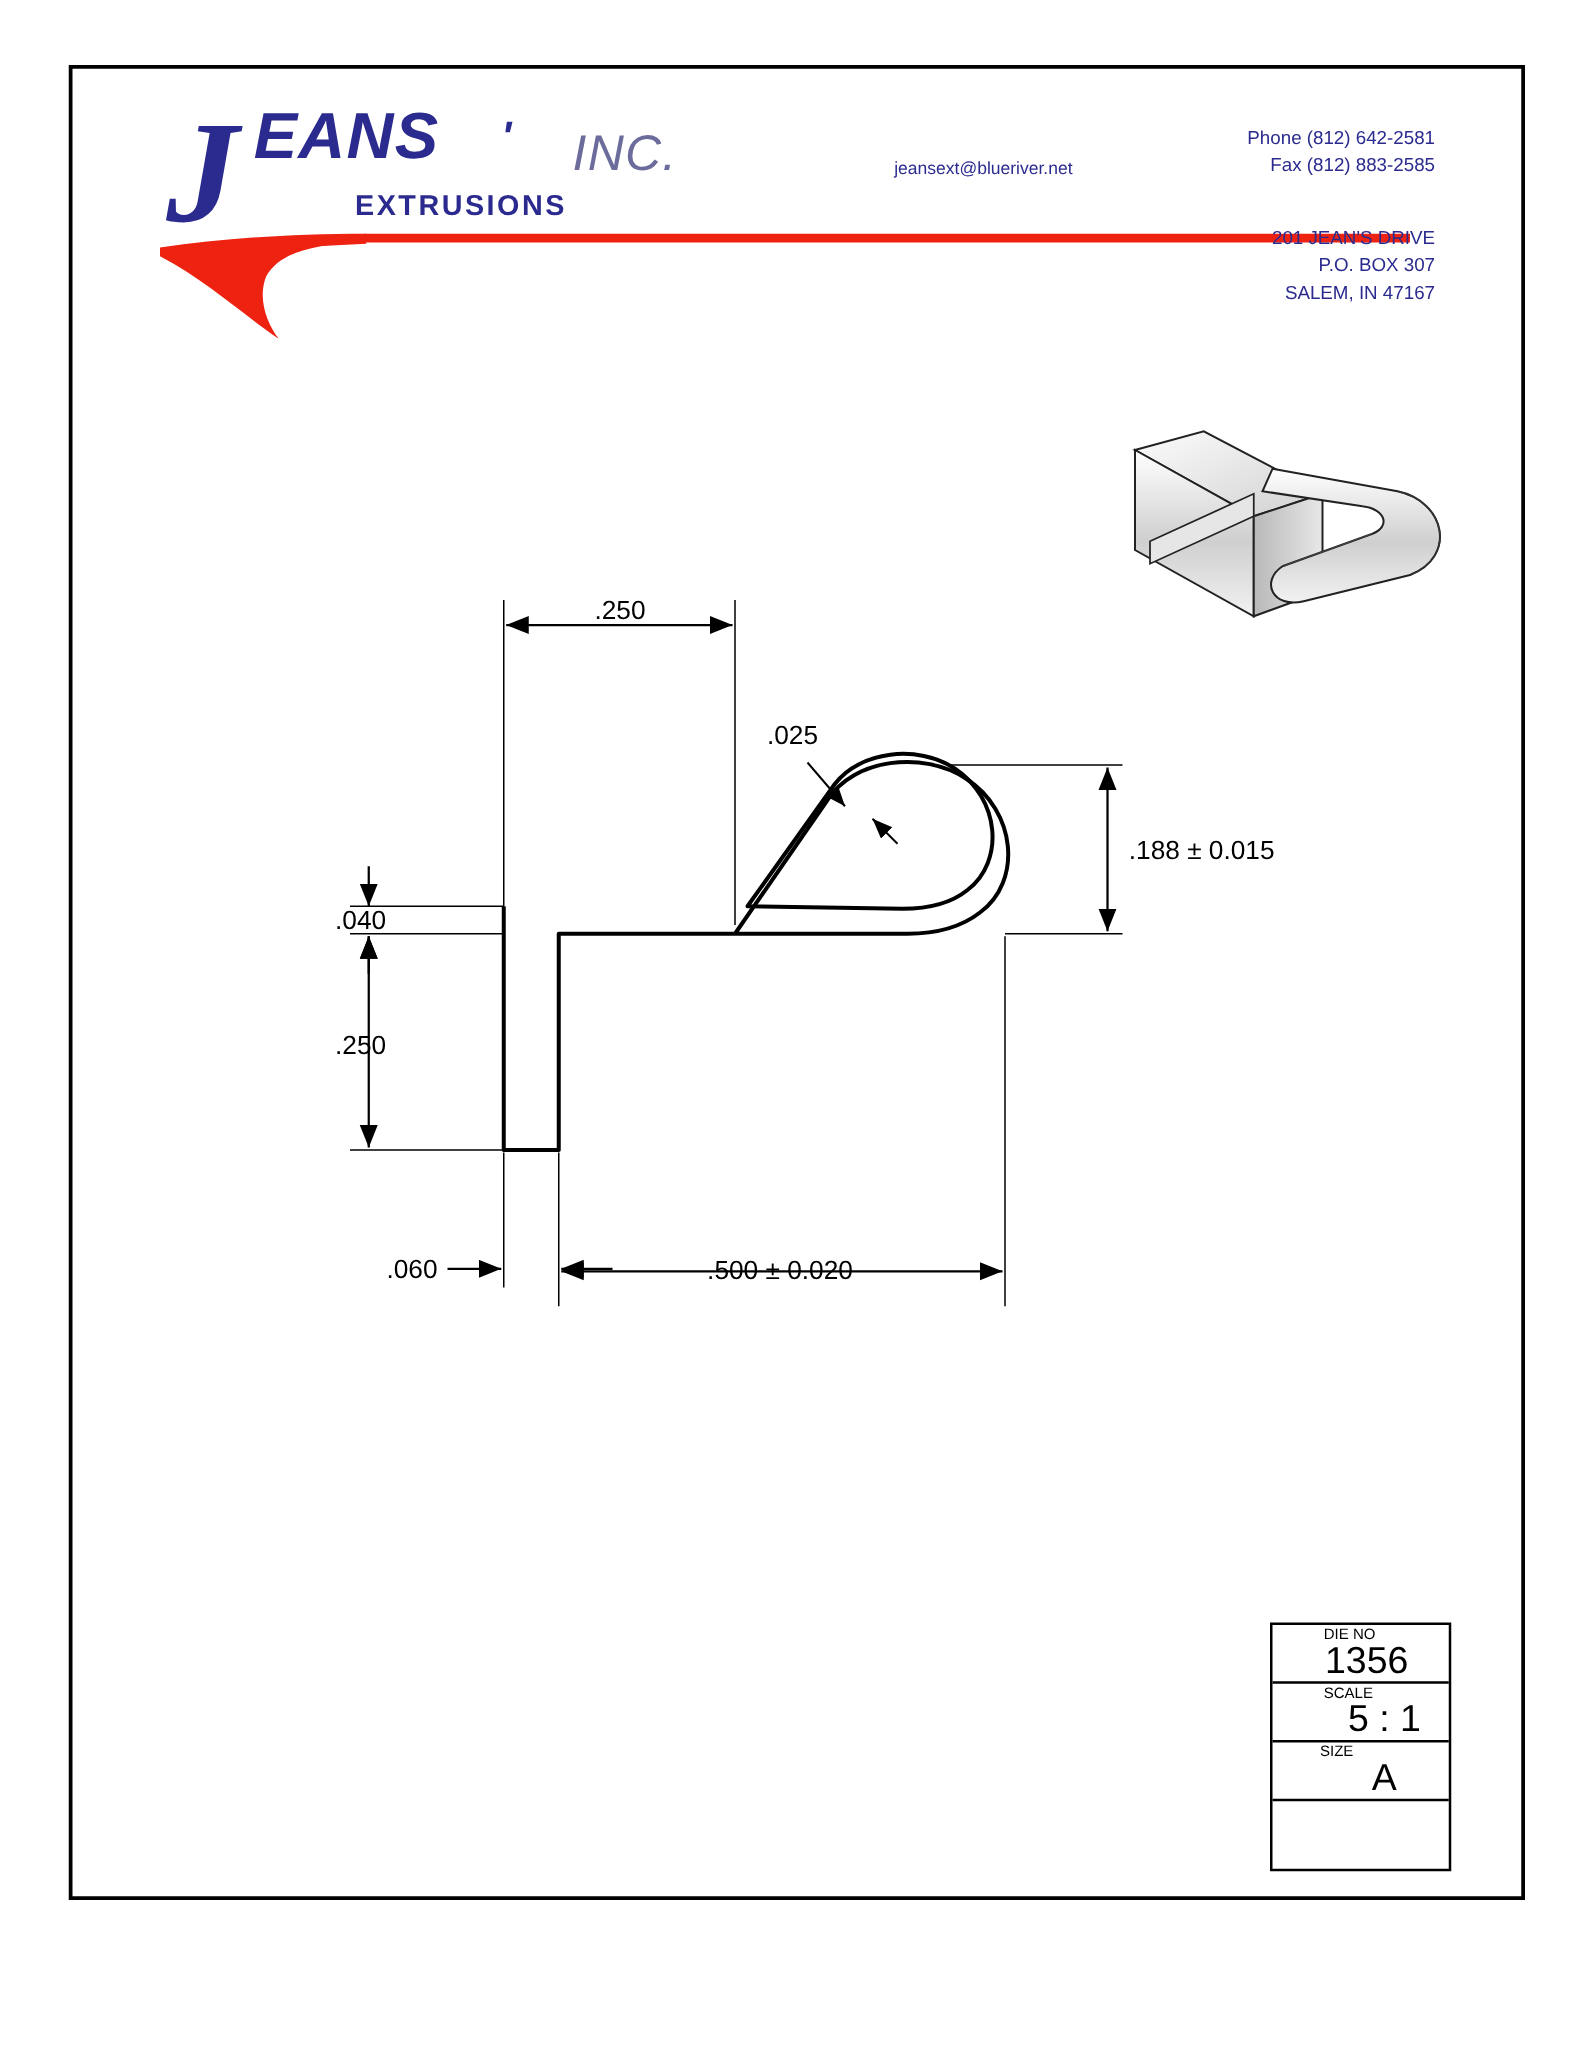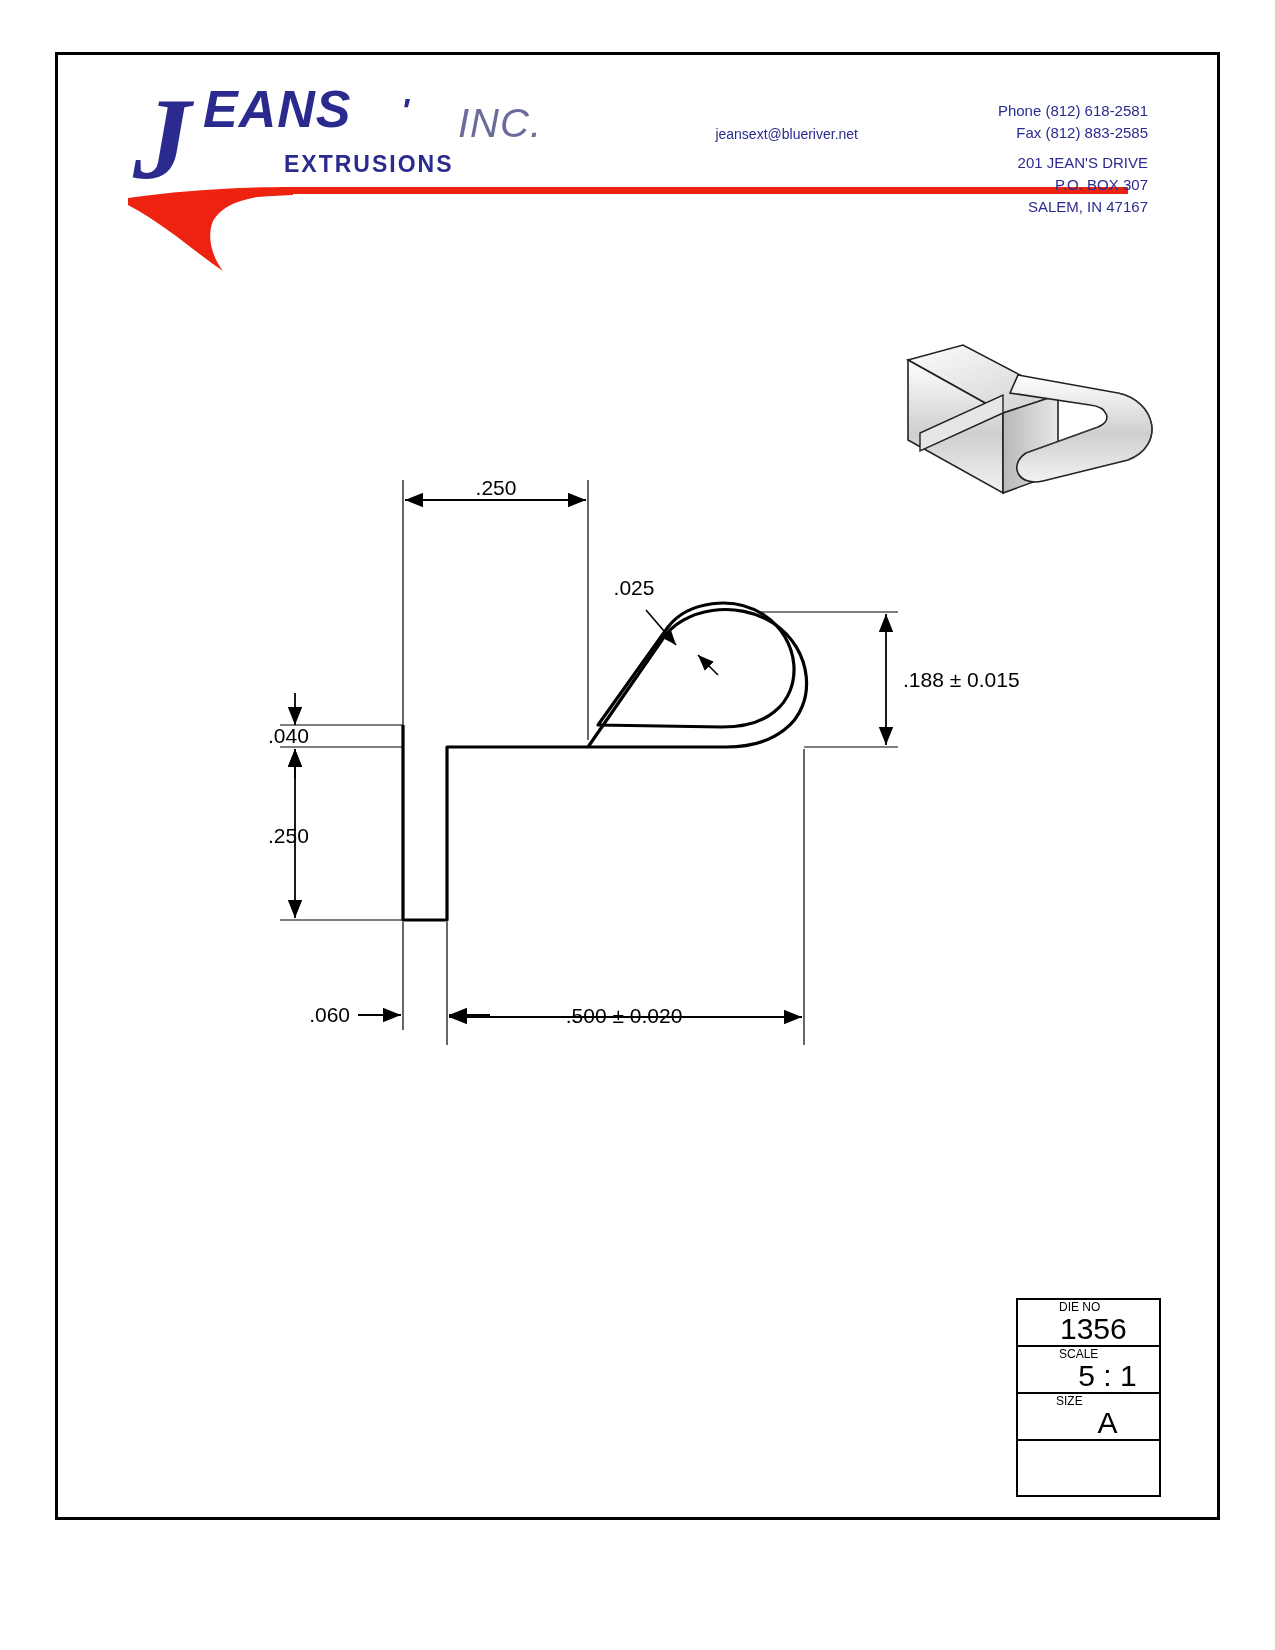--- a/index.html
+++ b/index.html
@@ -111,21 +111,21 @@
     position: absolute;
     left: 830px;
     top: 45px;
     width: 260px;
     text-align: right;
     color: #2b2b8f;
     font-size: 15px;
     line-height: 22px;
   }
   .contact-right .addr {
-    margin-top: 8px;
+    margin-top: 36px;
   }
   
   .drawing {
     position: absolute;
     left: 0;
     top: 200px;
     width: 1159px;
     height: 1000px;
   }
   
@@ -184,21 +184,21 @@
       <span class="logo-apos">'</span>
       <span class="logo-inc">INC.</span>
       <span class="logo-extrusions">EXTRUSIONS</span>
     </div>
 
     <div class="contact-center">
       <div>jeansext@blueriver.net</div>
     </div>
 
     <div class="contact-right">
-      <div>Phone (812) 618-2581</div>
+      <div>Phone (812) 642-2581</div>
       <div>Fax (812) 883-2585</div>
       <div class="addr">201 JEAN'S DRIVE</div>
       <div>P.O. BOX 307</div>
       <div>SALEM, IN 47167</div>
     </div>
   </div>
 
   <svg class="drawing" viewBox="0 0 1159 1000">
     <defs>
       <marker id="arrEnd" markerWidth="12" markerHeight="12" refX="10" refY="4" orient="auto">

